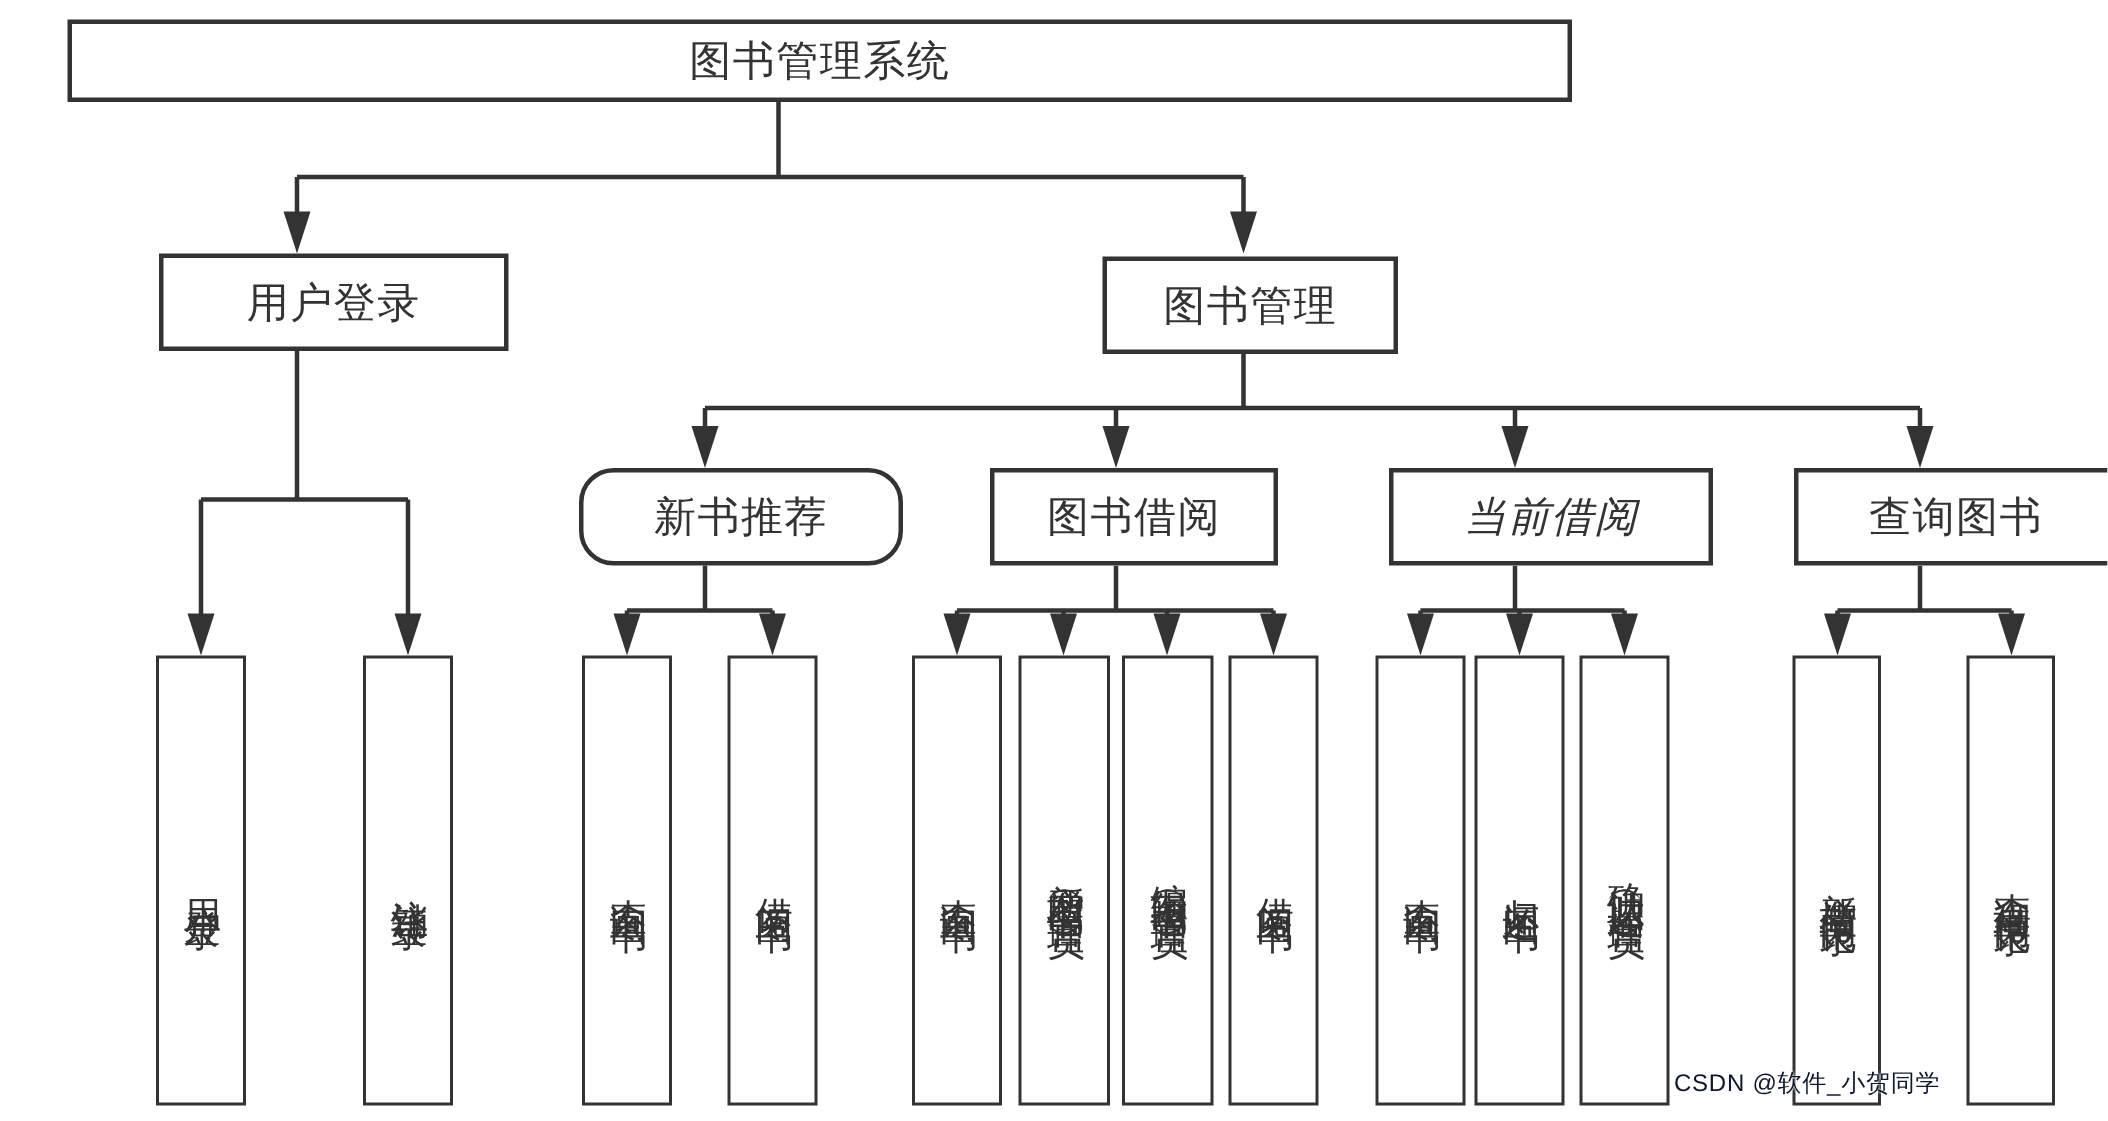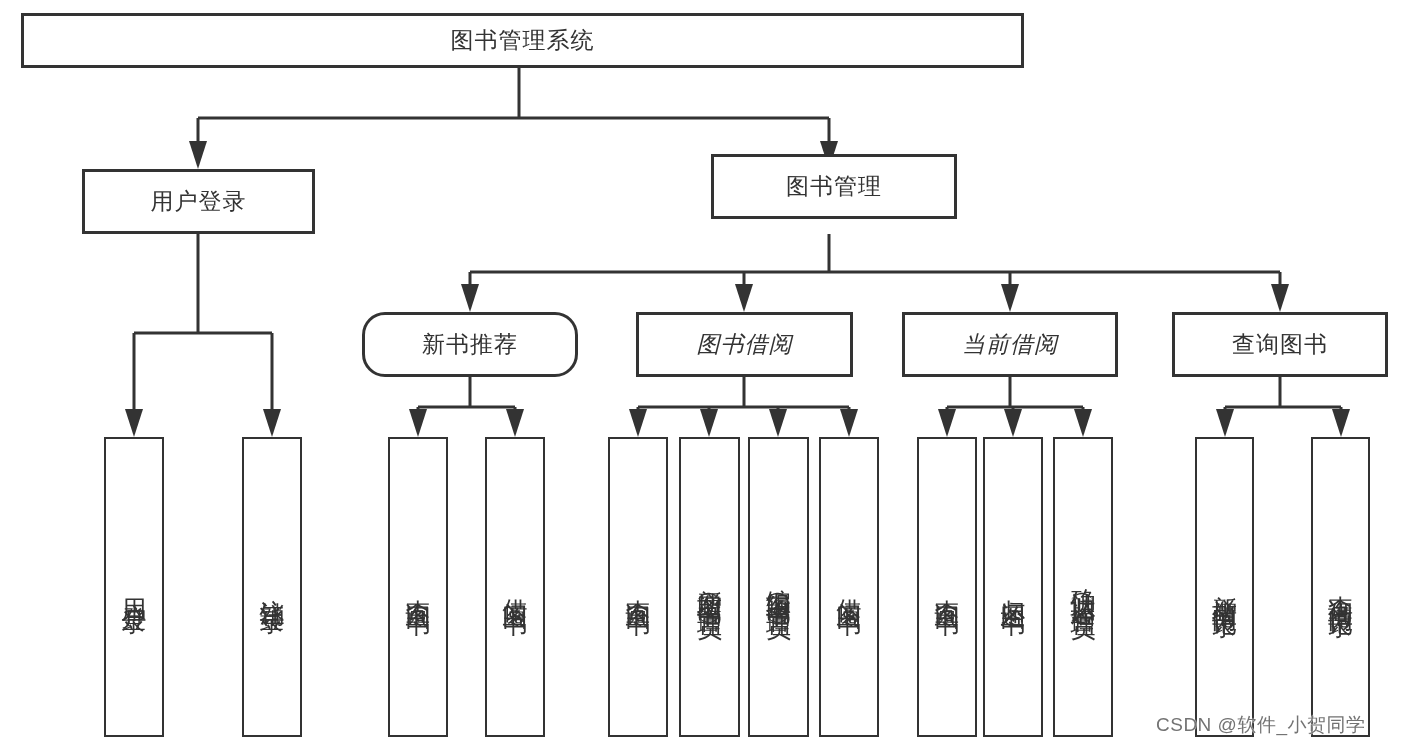--- a/index.html
+++ b/index.html
@@ -7,29 +7,29 @@
   #canvas{
     position:relative;width:1405px;height:747px;background:#ffffff;overflow:hidden;
     font-family:"Liberation Sans","DejaVu Sans",sans-serif;color:#333333;
   }
   #connectors{position:absolute;left:0;top:0;z-index:1;}
   .node{
     position:absolute;box-sizing:border-box;background:#ffffff;
     border:3px solid #333333;display:flex;align-items:center;justify-content:center;
     z-index:2;line-height:1;
   }
-  .node.h{font-size:23px;letter-spacing:1px;white-space:nowrap;}
+  .node.h{font-size:28px;letter-spacing:1px;white-space:nowrap;margin-left:24px;}
   .node.v{border-width:2.5px;}
   .vtext{
     writing-mode:vertical-rl;text-orientation:mixed;
     font-size:25px;letter-spacing:4px;line-height:1;white-space:nowrap;
   }
   #watermark{
-    position:absolute;left:1156px;top:712px;width:246px;z-index:3;
-    font-size:19px;color:#737373;letter-spacing:0.5px;white-space:nowrap;
+    position:absolute;left:1116px;top:712px;width:246px;z-index:3;
+    font-size:16px;color:#0f172a;letter-spacing:0.5px;white-space:nowrap;
     text-shadow:0 0 2px #ffffff,0 0 1px #ffffff;
   }
 </style>
 </head>
 <body>
 
 <div id="canvas">
 
   <svg id="connectors" width="1405" height="747" viewBox="0 0 1405 747" xmlns="http://www.w3.org/2000/svg">
     <g stroke="#333333" stroke-width="3" fill="none">
@@ -67,24 +67,24 @@
       <polygon points="1004,409 1022,409 1013,437"></polygon>
       <polygon points="1074,409 1092,409 1083,437"></polygon>
       <polygon points="1216,409 1234,409 1225,437"></polygon>
       <polygon points="1332,409 1350,409 1341,437"></polygon>
     </g>
   </svg>
 
   <div class="node h" style="left:21px;top:13px;width:1003px;height:55px;">图书管理系统</div>
 
   <div class="node h" style="left:82px;top:169px;width:233px;height:65px;">用户登录</div>
-  <div class="node h" style="left:711px;top:154px;width:246px;height:65px;">图书管理</div>
+  <div class="node h" style="left:711px;top:171px;width:197px;height:65px;">图书管理</div>
 
   <div class="node h" style="left:362px;top:312px;width:216px;height:65px;border-radius:23px;">新书推荐</div>
-  <div class="node h" style="left:636px;top:312px;width:217px;height:65px;font-style:italic;">图书借阅</div>
+  <div class="node h" style="left:636px;top:312px;width:192px;height:65px;">图书借阅</div>
   <div class="node h" style="left:902px;top:312px;width:216px;height:65px;font-style:italic;">当前借阅</div>
   <div class="node h" style="left:1172px;top:312px;width:216px;height:65px;">查询图书</div>
 
   <div class="node v" style="left:104px;top:437px;width:60px;height:300px;">
     <span class="vtext">用户登录</span>
   </div>
   <div class="node v" style="left:242px;top:437px;width:60px;height:300px;">
     <span class="vtext">注销登录</span>
   </div>
 

